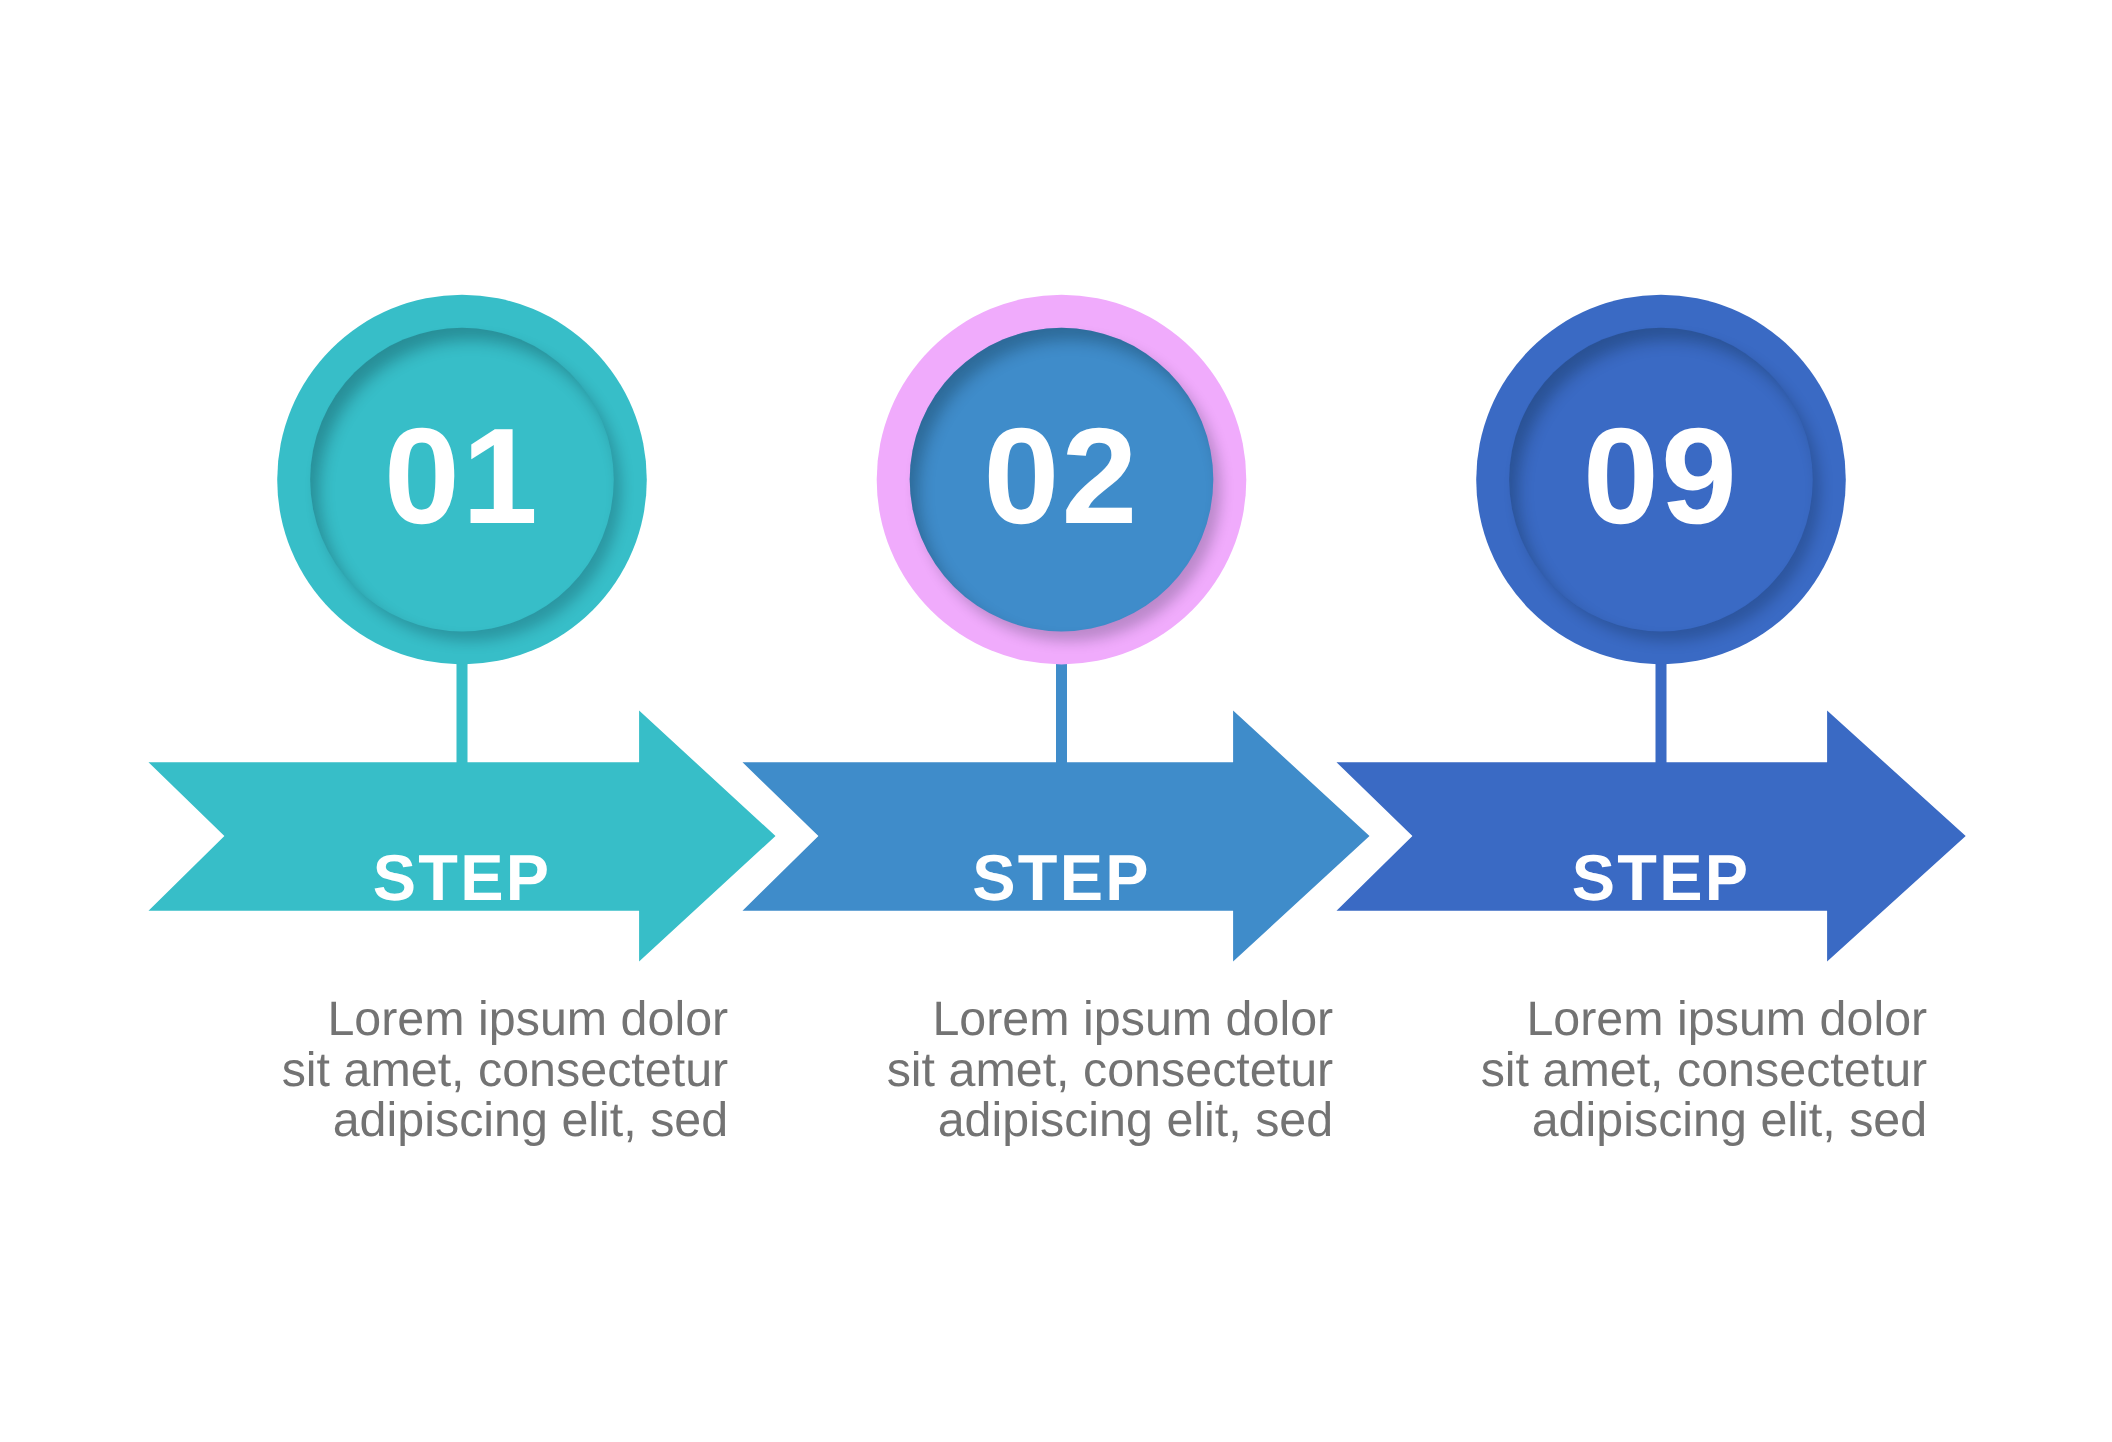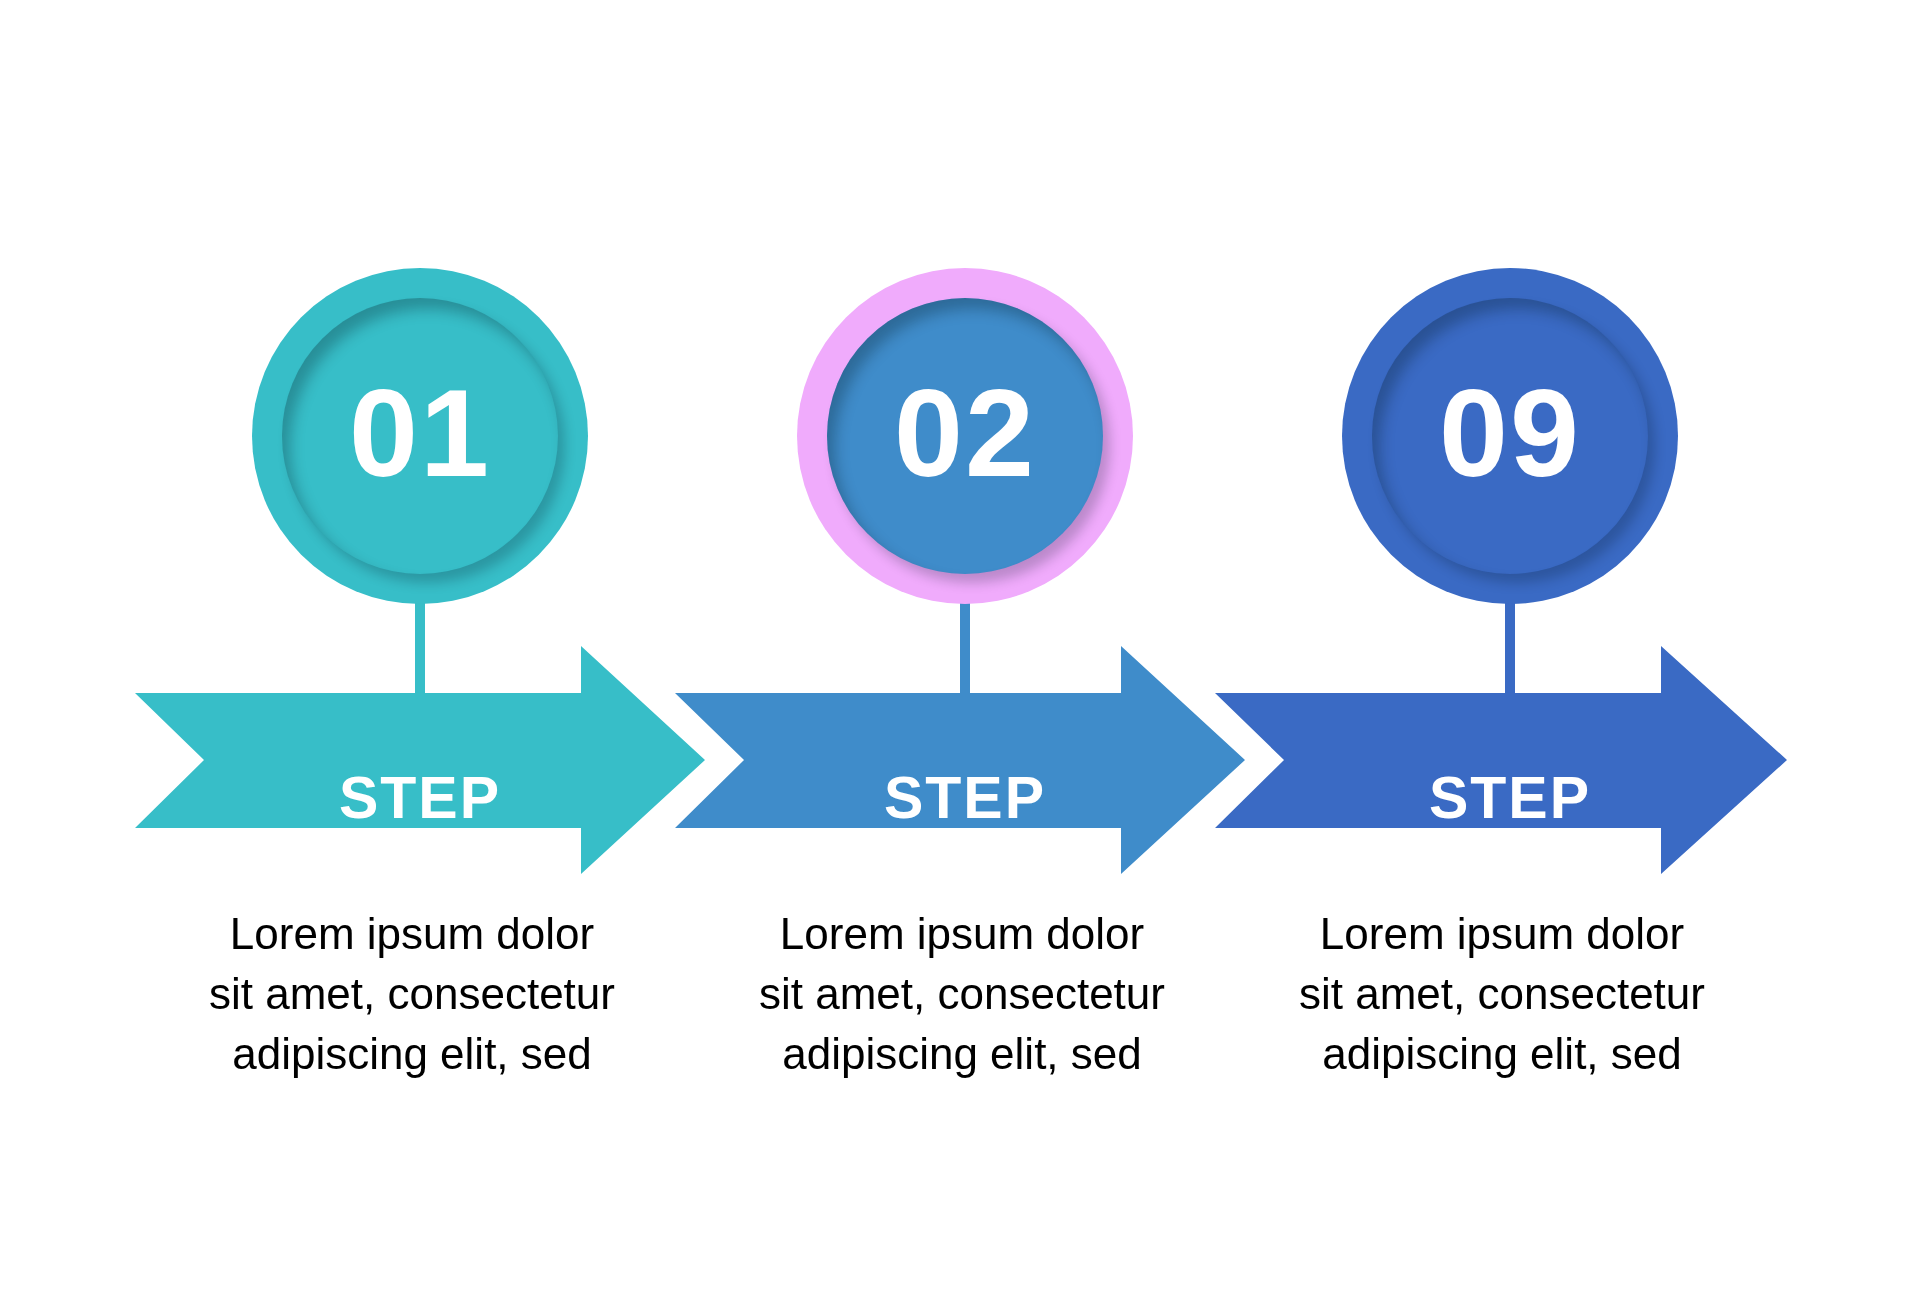--- a/index.html
+++ b/index.html
@@ -64,24 +64,24 @@
     letter-spacing: 2px;
     white-space: nowrap;
   }
   .label-1 { left: 420px; }
   .label-2 { left: 965px; }
   .label-3 { left: 1510px; }
   .step-desc {
     position: absolute;
     top: 904px;
     width: 500px;
-    text-align: center;
-    color: #000000;
+    text-align: right;
+    color: #737373;
     font-size: 44px;
-    line-height: 60px;
+    line-height: 46px;
     white-space: pre-line;
   }
   .desc-1 { left: 162px; }
   .desc-2 { left: 712px; }
   .desc-3 { left: 1252px; }
 </style>
 </head>
 <body>
 
 <div class="canvas">

